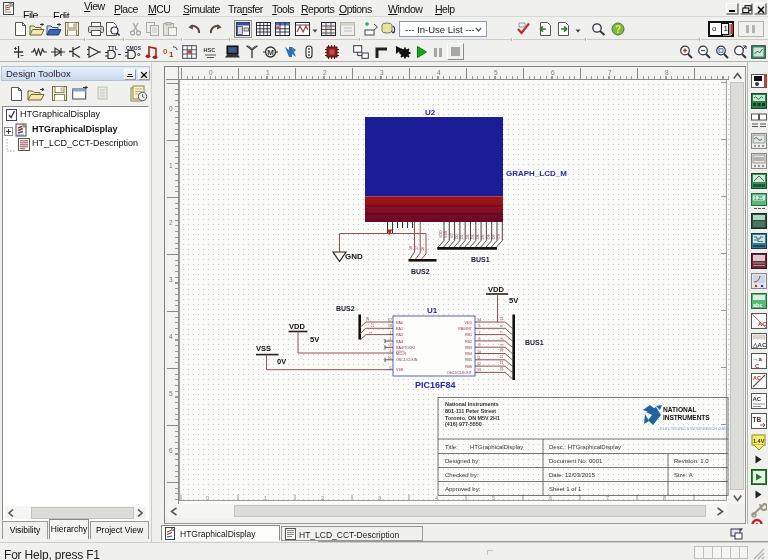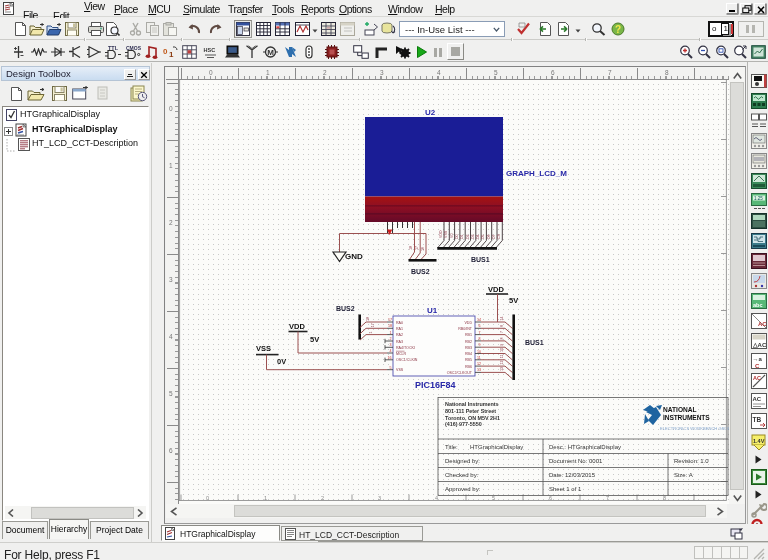--- a/index.html
+++ b/index.html
@@ -172,21 +172,21 @@
     <rect x="2" y="8" width="9" height="5" fill="#fff" stroke="#445"></rect>
     <path d="M11 2 l3.5 3 -3.5 3" fill="none" stroke="#445"></path>
   </svg>
 
   <svg class="ic" style="left:381px;top:4px" width="16" height="14" viewBox="0 0 16 14">
     <ellipse cx="6" cy="3" rx="5" ry="2" fill="#e8e49c" stroke="#776"></ellipse>
     <path d="M1 3 v6 a5 2 0 0 0 10 0 v-6" fill="#e8e49c" stroke="#776"></path>
     <path d="M12 4 a4.5 4.5 0 0 1 0 7 m0 0 l-1.6 -2 m1.6 2 l2 -1.4" fill="none" stroke="#334" stroke-width="1.1"></path>
   </svg>
 
-  <div class="abs" style="left:399px;top:3px;width:106px;height:16px;background:#fff;border:1px solid #8a9cb5;">
+  <div class="abs" style="left:399px;top:3px;width:88px;height:16px;background:#fff;border:1px solid #8a9cb5;">
     <span class="abs" style="left:5px;top:2px;font-size:9.5px;color:#222;">--- In-Use List ---</span>
     <svg class="abs" style="right:4px;top:5px" width="7" height="5" viewBox="0 0 7 5">
         <path d="M0.8 0.8 L3.5 4 L6.2 0.8" fill="none" stroke="#456" stroke-width="1.2"></path>
       </svg>
   </div>
   <div class="sep1" style="left:511px"></div>
 
   <svg class="ic" style="left:516px;top:4px" width="15" height="14" viewBox="0 0 15 14">
     <path d="M2 7 L5.5 11 L13 1.5" fill="none" stroke="#c03030" stroke-width="2.2"></path>
     <path d="M3 1 h6 v4 h-6 z" fill="none" stroke="#888" stroke-width="0.8"></path>
@@ -476,23 +476,23 @@
       <svg class="abs" style="left:2px;top:3px" width="8" height="8" viewBox="0 0 8 8">
           <path d="M6 0.5 L2 4 L6 7.5" fill="none" stroke="#555" stroke-width="1.6"></path>
         </svg>
       <div class="abs" style="left:26px;top:0.5px;width:103px;height:12px;background:#dcdcd9;border:1px solid #c2c2bf;"></div>
       <svg class="abs" style="right:2px;top:3px" width="8" height="8" viewBox="0 0 8 8">
           <path d="M2 0.5 L6 4 L2 7.5" fill="none" stroke="#555" stroke-width="1.6"></path>
         </svg>
     </div>
   </div>
 
-  <div class="abs" style="left:2px;top:458px;width:46px;height:18px;background:#f0f0ef;border:1px solid #9a9a95;border-bottom:none;font-size:8.5px;text-align:center;padding-top:3px;">Document</div>
+  <div class="abs" style="left:2px;top:458px;width:46px;height:18px;background:#f0f0ef;border:1px solid #9a9a95;border-bottom:none;font-size:8.5px;text-align:center;padding-top:3px;">Visibility</div>
   <div class="abs" style="left:49px;top:456px;width:40px;height:20px;background:#f6f6f4;border:1px solid #8a8a85;border-bottom:none;font-size:8.5px;text-align:center;padding-top:4px;">Hierarchy</div>
-  <div class="abs" style="left:90px;top:458px;width:59px;height:18px;background:#f0f0ef;border:1px solid #9a9a95;border-bottom:none;font-size:8.5px;text-align:center;padding-top:3px;">Project Date</div>
+  <div class="abs" style="left:90px;top:458px;width:59px;height:18px;background:#f0f0ef;border:1px solid #9a9a95;border-bottom:none;font-size:8.5px;text-align:center;padding-top:3px;">Project View</div>
 </div>
 
 <div class="abs" id="cwin" style="left:159px;top:63px;width:587px;height:461px;background:#f0f0ef;">
 
   <div class="abs" style="left:5px;top:3px;width:582px;height:458px;border:1px solid #828282;border-right-color:#9a9a9a;border-bottom-color:#9a9a9a;background:#f0f0ef;"></div>
 
   <div class="abs" style="left:7px;top:4px;width:13px;height:13px;background:#f3f3f1;border-right:1px solid #8a8a8a;border-bottom:1px solid #8a8a8a;"></div>
 
   <div class="abs" style="left:20px;top:4px;width:550px;height:13px;background:#f3f3f1;border-bottom:1px solid #8a8a8a;overflow:hidden;">
     <div class="abs" style="left:2px;top:9px;width:548px;height:4px;background:repeating-linear-gradient(90deg, #9a9a9a 0 1px, transparent 1px 5.7px);"></div>

